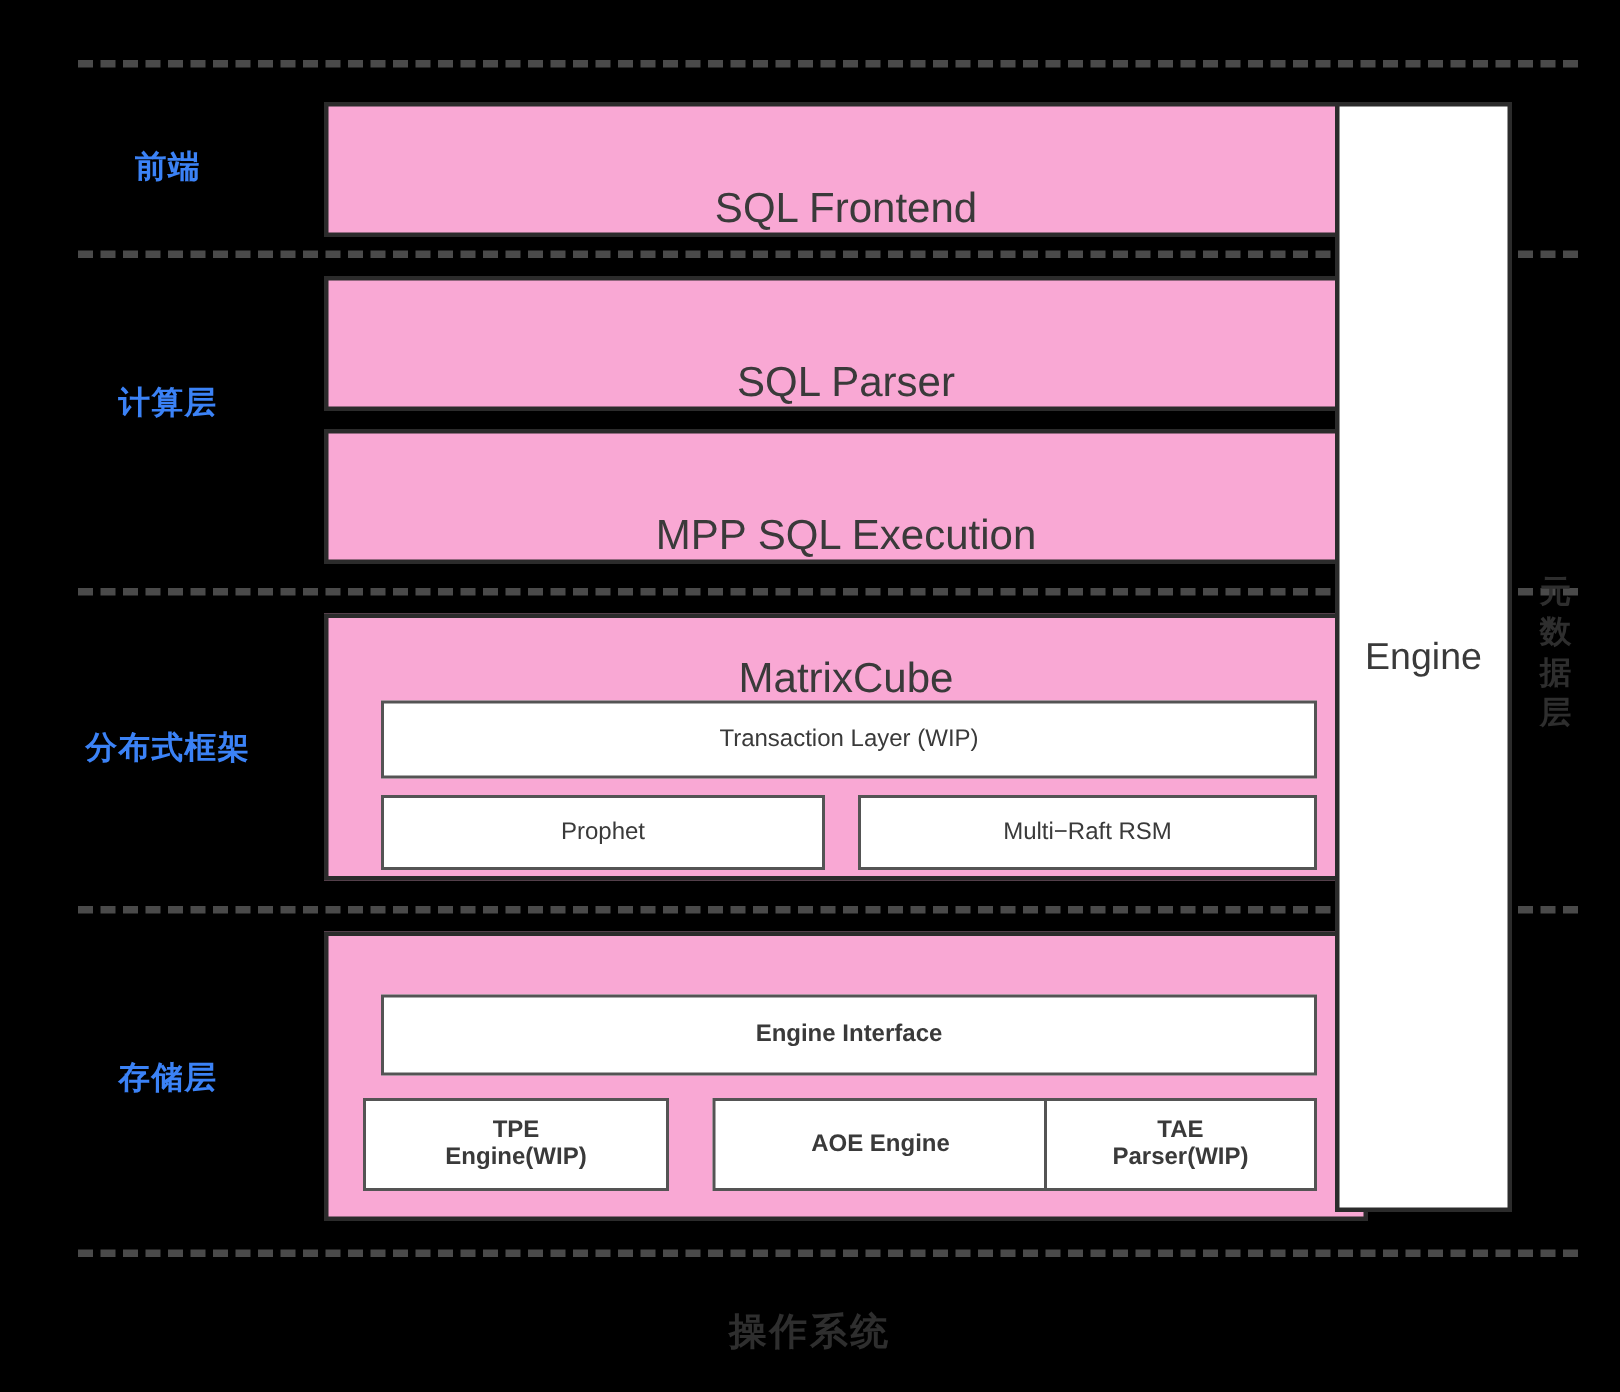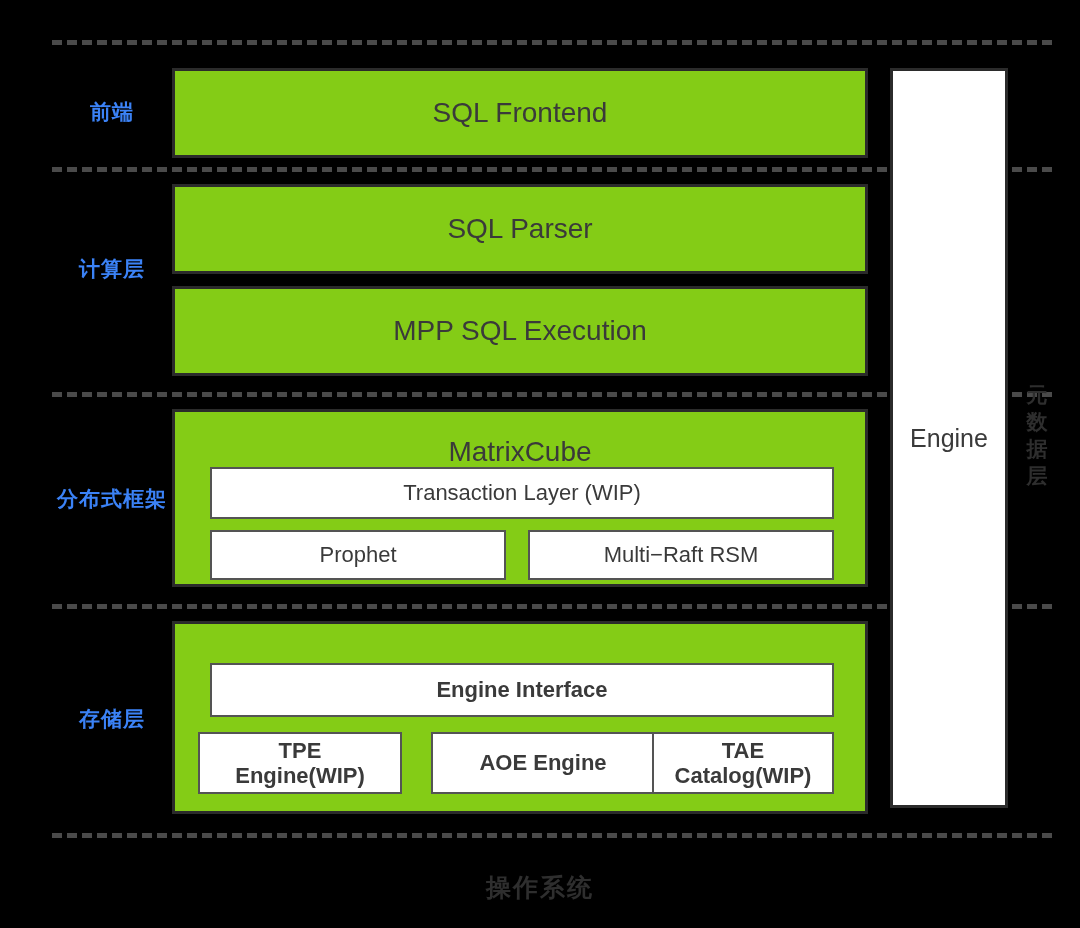--- a/index.html
+++ b/index.html
@@ -63,26 +63,27 @@
     font-size: 25px;
     font-weight: bold;
     letter-spacing: 2px;
     white-space: nowrap;
     text-align: center;
   }
 
   
   .block {
     position: absolute;
-    background: #84cc16;
+    background: #f9a8d4;
     border: 3px solid #2b2b2b;
     box-sizing: border-box;
     display: flex;
-    align-items: center;
+    align-items: flex-end;
     justify-content: center;
+    margin-left: 44px;
   }
   .block-title {
     color: #3a3a3a;
     font-size: 28px;
     white-space: nowrap;
     line-height: 1.1;
   }
 
   
   .block.stacked {
@@ -99,21 +100,21 @@
     position: absolute;
     background: #ffffff;
     border: 2px solid #545454;
     box-sizing: border-box;
     display: flex;
     align-items: center;
     justify-content: center;
   }
   .subbox-label {
     color: #3a3a3a;
-    font-size: 22px;
+    font-size: 16px;
     text-align: center;
     line-height: 1.15;
     white-space: pre-line;
   }
 
   
   .catalog {
     position: absolute;
     background: #ffffff;
     border: 3px solid #2b2b2b;
@@ -187,21 +188,21 @@
       <span class="subbox-label">TPE
 Engine(WIP)</span>
     </div>
 
     <div class="subbox" style="left:256px; top:108px; width:224px; height:62px;">
       <span class="subbox-label">AOE Engine</span>
     </div>
 
     <div class="subbox" style="left:477px; top:108px; width:182px; height:62px;">
       <span class="subbox-label">TAE
-Catalog(WIP)</span>
+Parser(WIP)</span>
     </div>
   </div>
 
   <div class="catalog" style="left:890px; top:68px; width:118px; height:740px;">
     <span class="catalog-label">Engine</span>
   </div>
 
   <div class="os-label" style="left:0px; top:855px; width:1080px;margin-top:16px;">操作系统</div>
 
 </div>

